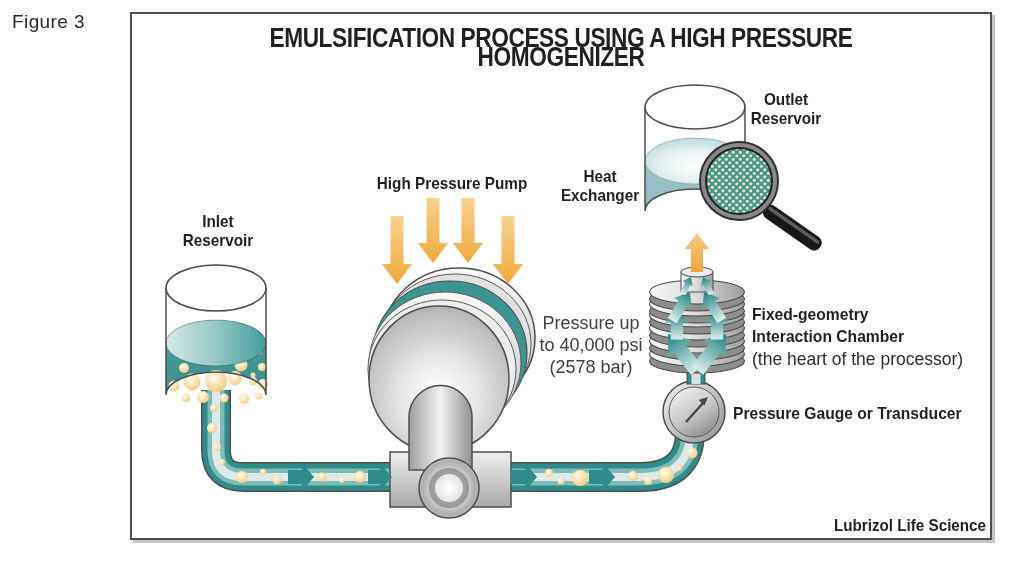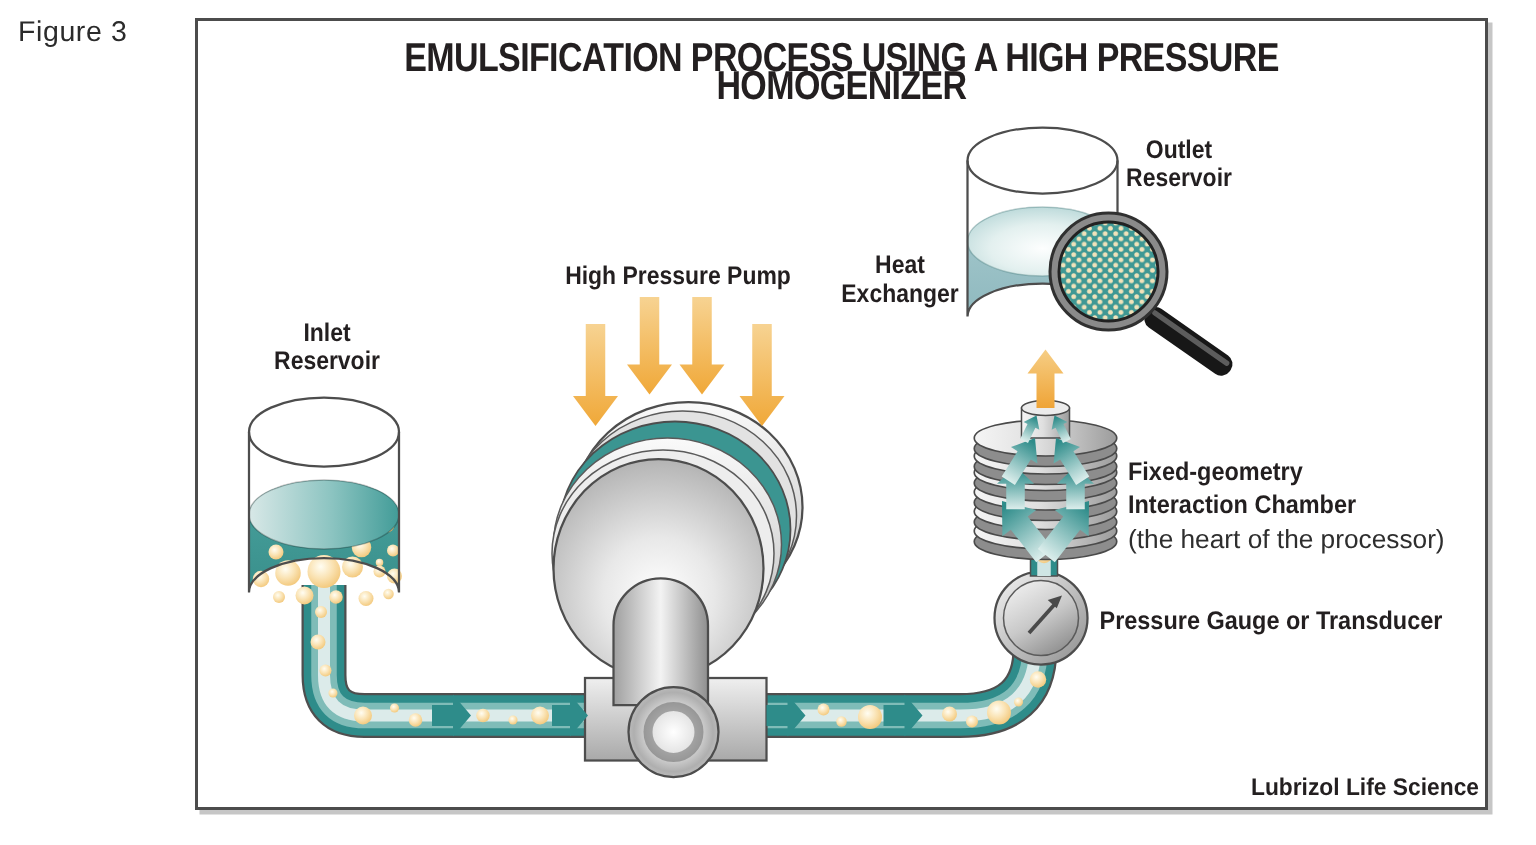--- a/index.html
+++ b/index.html
@@ -284,18 +284,21 @@
 
   <div class="lbl" id="figure-label">Figure 3</div>
   <div class="lbl" id="title">EMULSIFICATION PROCESS USING A HIGH PRESSURE HOMOGENIZER</div>
   <div class="lbl bold center" id="inlet-label">Inlet
 Reservoir</div>
   <div class="lbl bold center" id="pump-label">High Pressure Pump</div>
   <div class="lbl bold center" id="heat-label">Heat
 Exchanger</div>
   <div class="lbl bold center" id="outlet-label">Outlet
 Reservoir</div>
+  <div class="lbl center" id="pressure-note">Pressure up
+to 40,000 psi
+(2578 bar)</div>
   <div class="lbl bold" id="chamber-title">Fixed-geometry
 Interaction Chamber</div>
   <div class="lbl" id="chamber-sub">(the heart of the processor)</div>
   <div class="lbl bold" id="gauge-label">Pressure Gauge or Transducer</div>
   <div class="lbl bold right" id="brand">Lubrizol Life Science</div>
 </div>
 
 </body></html>

